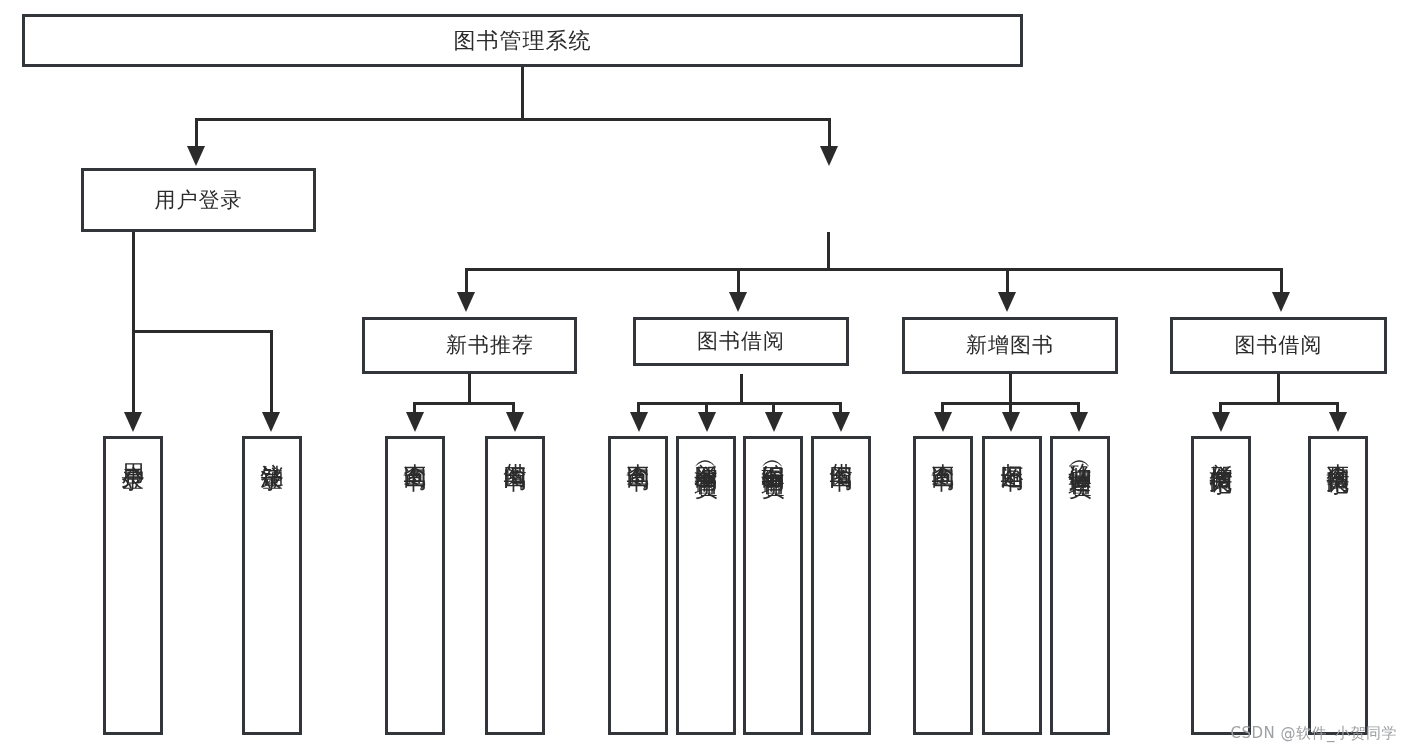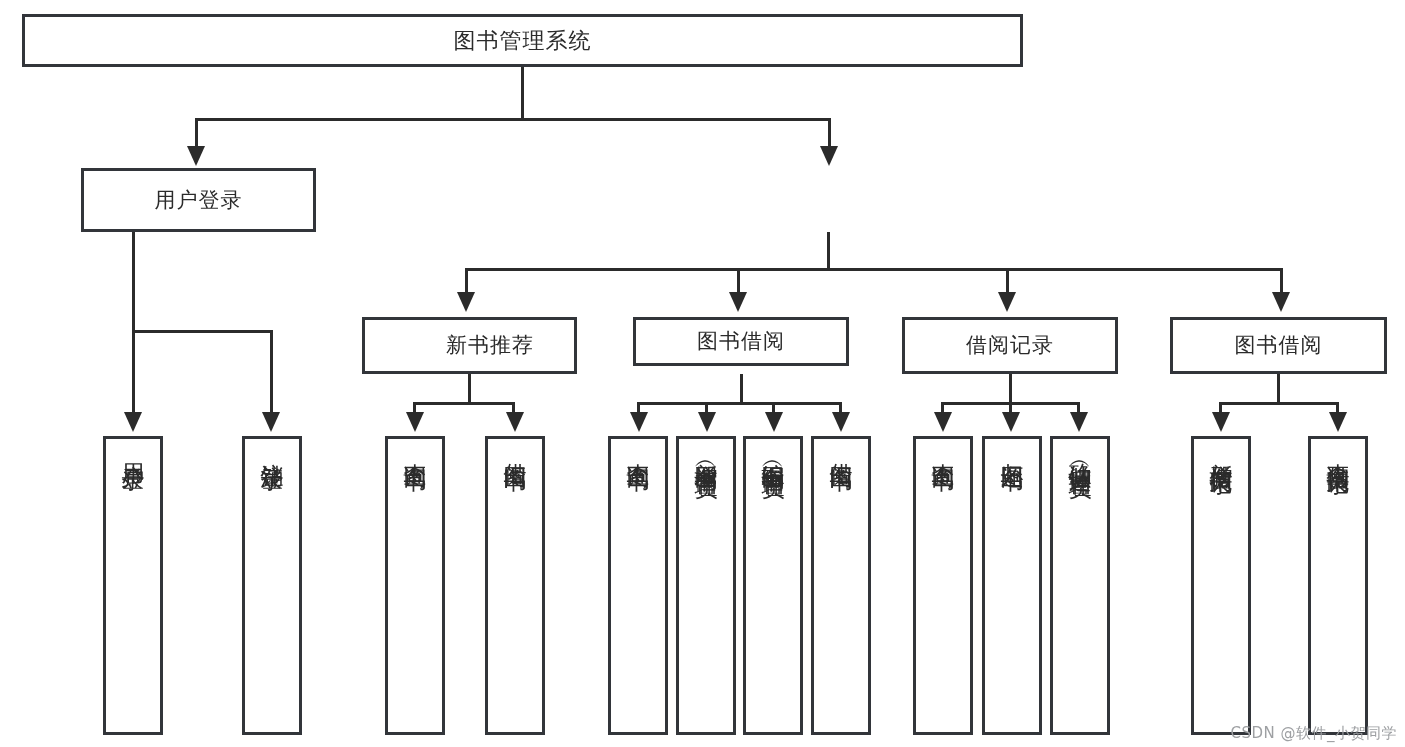--- a/index.html
+++ b/index.html
@@ -99,21 +99,21 @@
 
   <div class="node horiz" style="left:362px; top:317px; width:215px; height:57px;padding-left:41px;">
     <span class="lbl">新书推荐</span>
   </div>
 
   <div class="node horiz" style="left:633px; top:317px; width:216px; height:49px;">
     <span class="lbl">图书借阅</span>
   </div>
 
   <div class="node horiz" style="left:902px; top:317px; width:216px; height:57px;">
-    <span class="lbl">借阅记录</span>
+    <span class="lbl">新增图书</span>
   </div>
 
   <div class="node horiz" style="left:1170px; top:317px; width:217px; height:57px;">
     <span class="lbl">图书借阅</span>
   </div>
 
   <div class="node vert" style="left:103px; top:436px; width:60px; height:299px;">
     <span class="lbl">用户登录</span>
   </div>
   <div class="node vert" style="left:242px; top:436px; width:60px; height:299px;">

